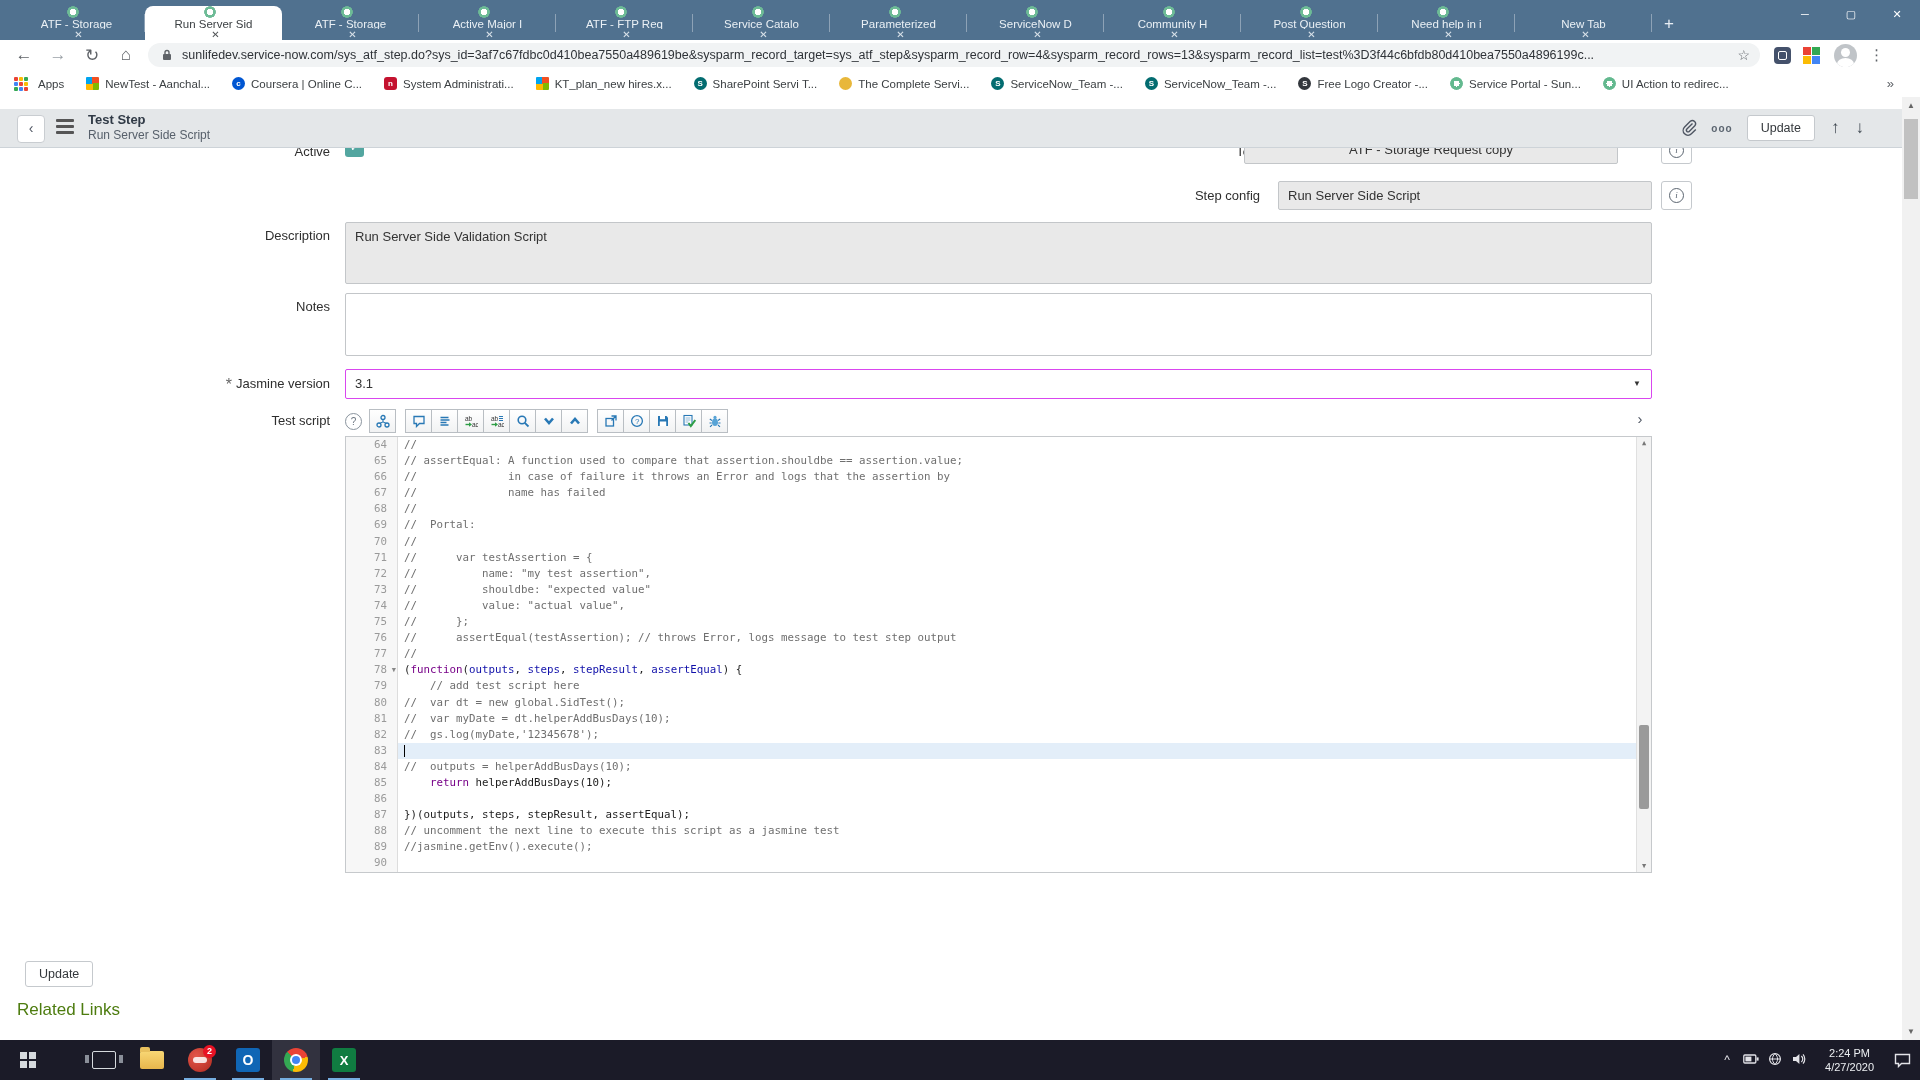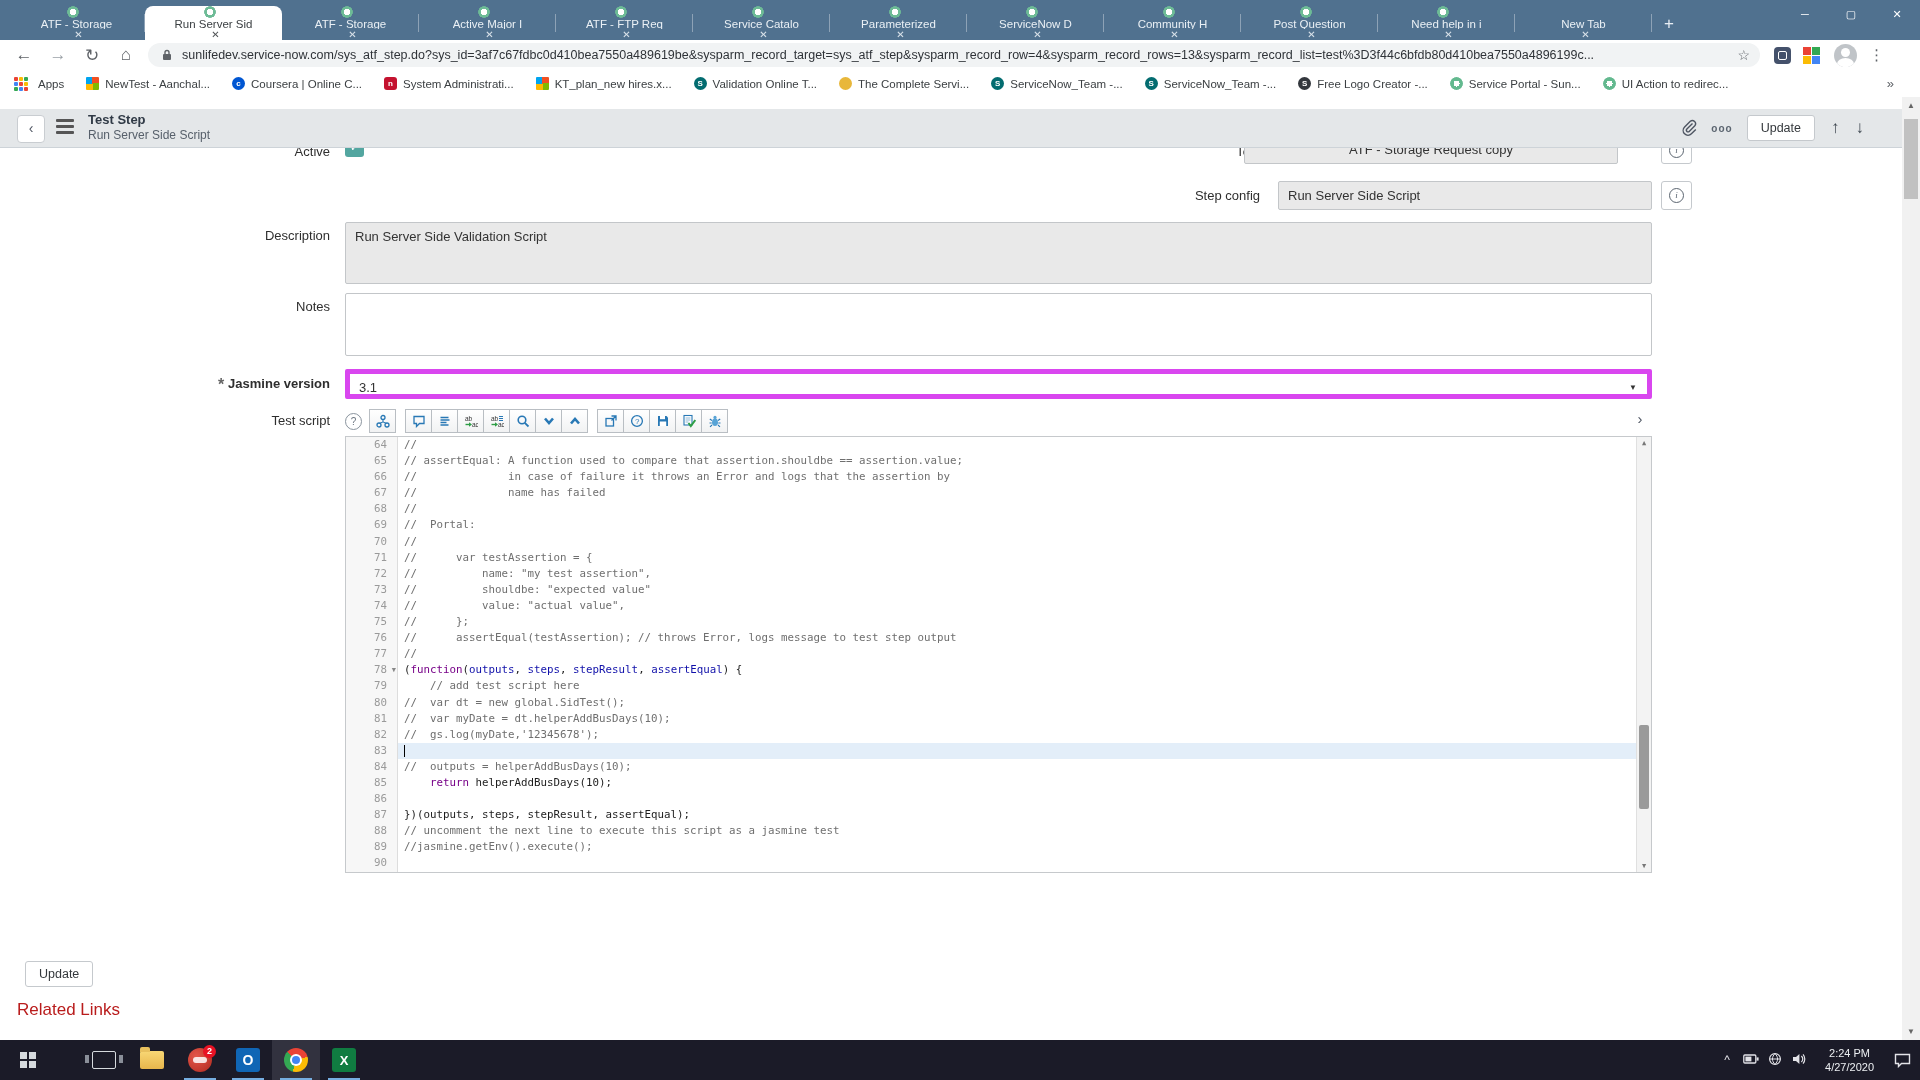--- a/index.html
+++ b/index.html
@@ -65,21 +65,21 @@
             box-sizing:border-box;padding:0 9px;overflow:hidden;white-space:nowrap;}
   .info-btn{position:absolute;width:31px;height:29px;background:#fff;border:1px solid #c5c9cd;border-radius:3px;box-sizing:border-box;
             display:flex;align-items:center;justify-content:center;}
   .info-btn b{width:13px;height:13px;border:1px solid #5b6570;border-radius:50%;color:#5b6570;font-size:9px;line-height:13px;
               text-align:center;font-weight:normal;font-family:"Liberation Serif",serif;font-style:italic;}
   .clip-row{position:absolute;left:0;top:50px;width:1902px;height:18px;overflow:hidden;}
   .teal-check{position:absolute;left:345px;top:-9px;width:19px;height:19px;background:#53a6a0;border-radius:3px;color:#fff;
               font-size:11px;text-align:center;line-height:19px;}
   textarea.sn{position:absolute;border:1px solid #c3c6c9;border-radius:2px;font-size:13px;color:#333;resize:none;
               font-family:"Liberation Sans",sans-serif;box-sizing:border-box;padding:6px 9px;}
-  .sel{position:absolute;background:#fff;border:5px solid #d946ef;border-radius:2px;font-size:13px;color:#333;
+  .sel{position:absolute;background:#fff;border:1px solid #d946ef;border-radius:2px;font-size:13px;color:#333;
        box-sizing:border-box;padding:0 9px;line-height:28px;}
   .sel .car{position:absolute;right:10px;top:0;line-height:28px;font-size:8px;color:#333;}
   
   .stb{position:absolute;top:311px;left:345px;height:26px;display:flex;align-items:center;}
   .qmark{width:15px;height:15px;border:1px solid #8a949e;border-radius:50%;color:#6b7580;font-size:10px;line-height:15px;
          text-align:center;margin-right:7px;}
   .tbtn{width:27px;height:24px;background:linear-gradient(#fff,#f1f2f3);border:1px solid #b9bec3;display:flex;
         align-items:center;justify-content:center;box-sizing:border-box;}
   .tbtn+.tbtn{margin-left:-1px;}
   .tgap{width:9px;}
@@ -95,21 +95,21 @@
   .code-line.active .ctext{background:#e3eef9;}
   .cursor{display:inline-block;width:1px;height:12px;background:#000;vertical-align:middle;}
   .seg-c{color:#6f6f6f;} .seg-k{color:#770088;} .seg-d{color:#1111aa;} .seg-p{color:#1d1d1d;}
   .vsb{position:absolute;right:0;top:0;width:14px;height:435px;background:#f3f3f3;border-left:1px solid #e0e0e0;}
   .vsb .thumb{position:absolute;left:2px;right:2px;top:288px;height:84px;background:#9a9a9a;border-radius:2px;}
   .vsb .a{position:absolute;left:0;width:14px;text-align:center;font-size:7px;color:#777;}
   
   .pgsb{position:absolute;right:0;top:0;width:18px;height:943px;background:#f1f1f1;}
   .pgsb .a{position:absolute;left:0;width:18px;text-align:center;font-size:8px;color:#666;}
   .pgsb .thumb{position:absolute;left:2px;right:2px;top:22px;height:80px;background:#c1c1c1;}
-  .related{position:absolute;left:17px;top:903px;font-size:17px;color:#b91c1c;}
+  .related{position:absolute;left:17px;top:903px;font-size:17px;color:#4d7c0f;}
   
   .taskbar{position:absolute;left:0;top:1040px;width:1920px;height:40px;background:#1b1b28;display:flex;align-items:center;}
   .startbtn{width:56px;height:40px;display:flex;align-items:center;justify-content:center;}
   .winlogo{display:grid;grid-template-columns:7px 7px;grid-template-rows:7px 7px;gap:2px;}
   .winlogo i{background:#d6dade;display:block;}
   .tsearch{width:318px;height:38px;background:#2f2f3a;border:1px solid #62626c;box-sizing:border-box;display:flex;
            align-items:center;color:#b9b9c0;font-size:12.5px;}
   .tsearch svg{margin:0 10px 0 12px;}
   .ticon{width:48px;height:40px;display:flex;align-items:center;justify-content:center;position:relative;}
   .ticon.open:after{content:"";position:absolute;left:8px;right:8px;bottom:0;height:2px;background:#76aee0;}
@@ -274,21 +274,21 @@
         <span class="bm">
           <span class="fv" style="background: rgb(196, 18, 47);">n</span>
           <span>System Administrati...</span>
         </span>
         <span class="bm">
           <span class="fv" style="background: conic-gradient(rgb(242, 80, 34) 0deg, rgb(242, 80, 34) 25%, rgb(127, 186, 0) 0deg, rgb(127, 186, 0) 50%, rgb(255, 185, 0) 0deg, rgb(255, 185, 0) 75%, rgb(0, 164, 239) 0deg); border-radius: 1px;"></span>
           <span>KT_plan_new hires.x...</span>
         </span>
         <span class="bm">
           <span class="fv" style="background: rgb(3, 108, 112); border-radius: 50%;">S</span>
-          <span>Validation Online T...</span>
+          <span>SharePoint Servi T...</span>
         </span>
         <span class="bm">
           <span class="fv" style="background: rgb(232, 183, 58); border-radius: 50%;"></span>
           <span>The Complete Servi...</span>
         </span>
         <span class="bm">
           <span class="fv" style="background: rgb(3, 108, 112); border-radius: 50%;">S</span>
           <span>ServiceNow_Team -...</span>
         </span>
         <span class="bm">
@@ -348,21 +348,21 @@
     <div class="info-btn" style="left:1661px;top:84px;">
         <b>i</b>
       </div>
 
     <div class="lbl" style="top:131px;">Description</div>
     <div class="ro-field" style="left:345px;top:125px;width:1307px;height:62px;padding-top:6px;">Run Server Side Validation Script</div>
 
     <div class="lbl" style="top:202px;">Notes</div>
     <textarea class="sn" style="left: 345px; top: 196px; width: 1307px; height: 63px; background: rgb(255, 255, 255);" value=""></textarea>
 
-    <div class="lbl" style="top:272px;line-height:30px;font-weight:bold;">
+    <div class="lbl" style="top:272px;line-height:30px;">
       <span style="font-size:16px;color:#666;vertical-align:-2px;margin-right:4px;">*</span><span>Jasmine version</span>
     </div>
     <div class="sel" style="left:345px;top:272px;width:1307px;height:30px;">
       <span>3.1</span>
       <span class="car">▼</span>
     </div>
 
     <div class="lbl" style="top:311px;line-height:26px;">Test script</div>
     <div class="stb" id="script-toolbar">
       <span class="qmark">?</span>

